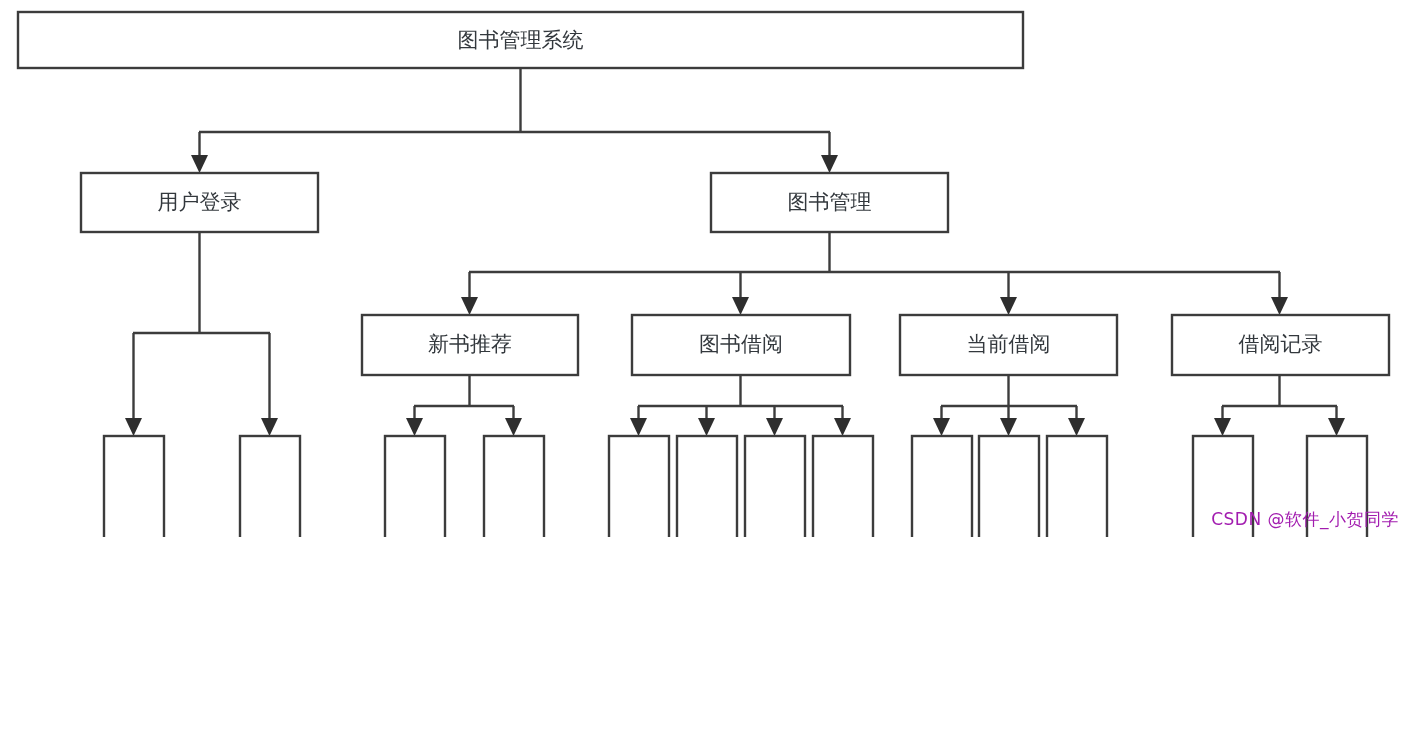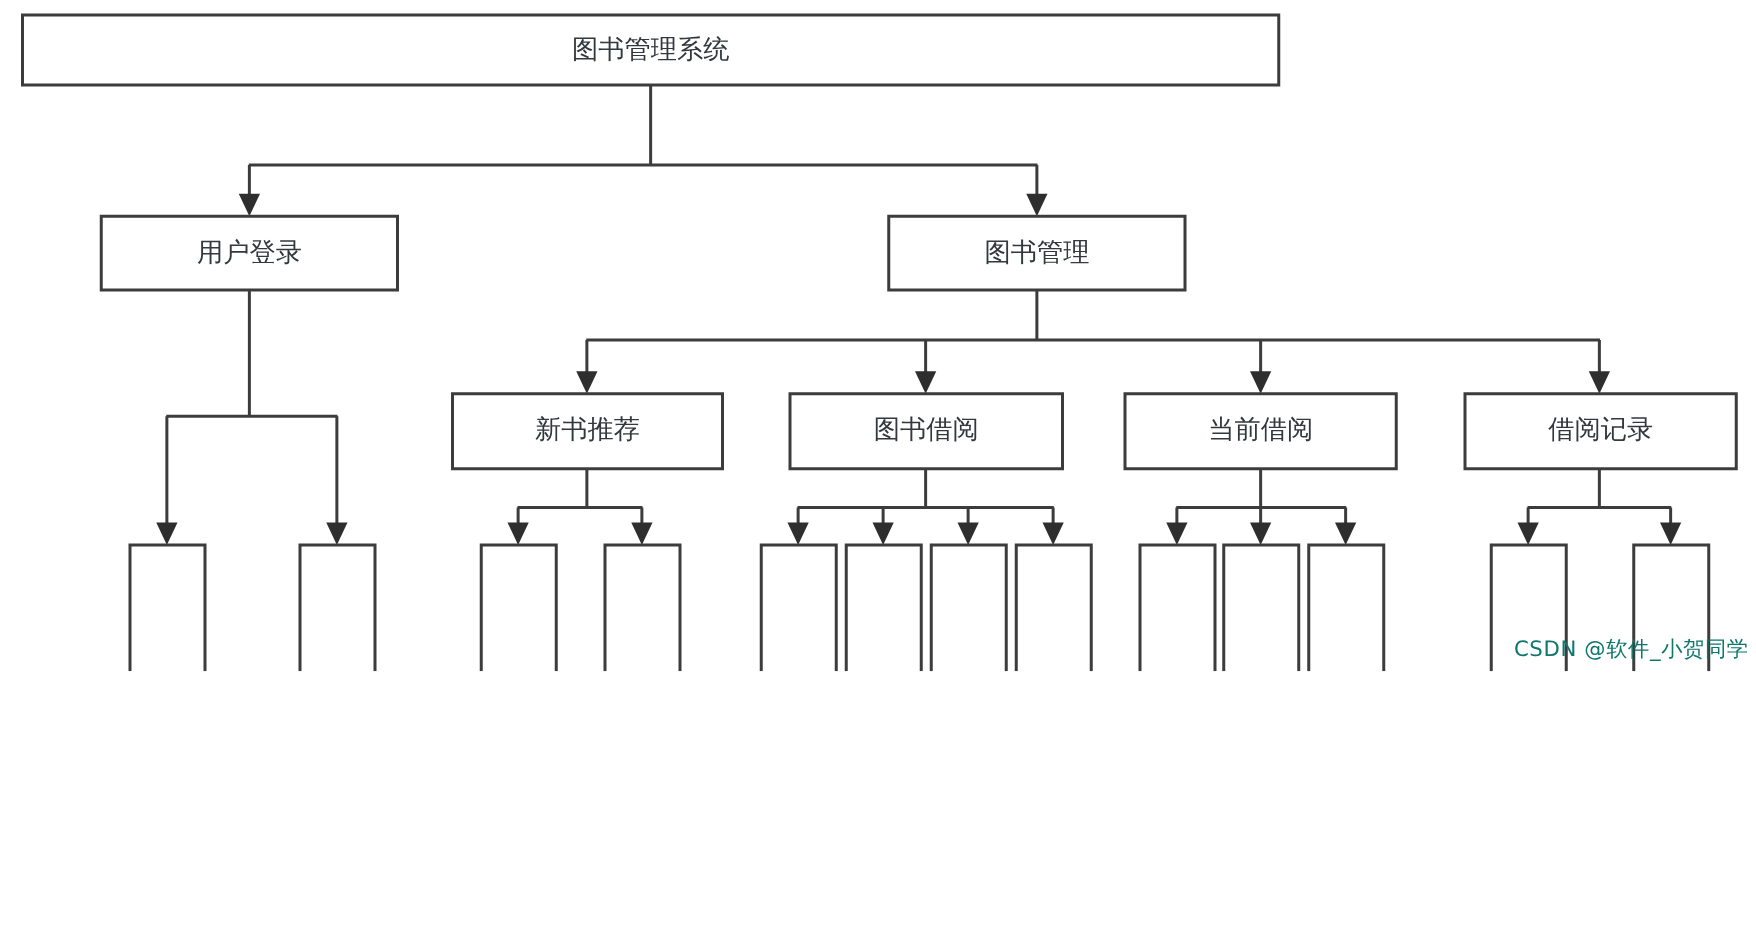--- a/index.html
+++ b/index.html
@@ -47,21 +47,21 @@
     font-size: 21px;
     text-anchor: middle;
     dominant-baseline: middle;
   }
   .watermark {
     position: absolute;
     right: 6px;
     bottom: 6px;
     font-family: "DejaVu Sans", "Liberation Sans", sans-serif;
     font-size: 17px;
-    color: #0f766e;
+    color: #a21caf;
     letter-spacing: 0.5px;
     white-space: nowrap;
     user-select: none;
   }
   .vlabel {
     position: absolute;
     display: flex;
     align-items: flex-start;
     justify-content: center;
     writing-mode: vertical-rl;

